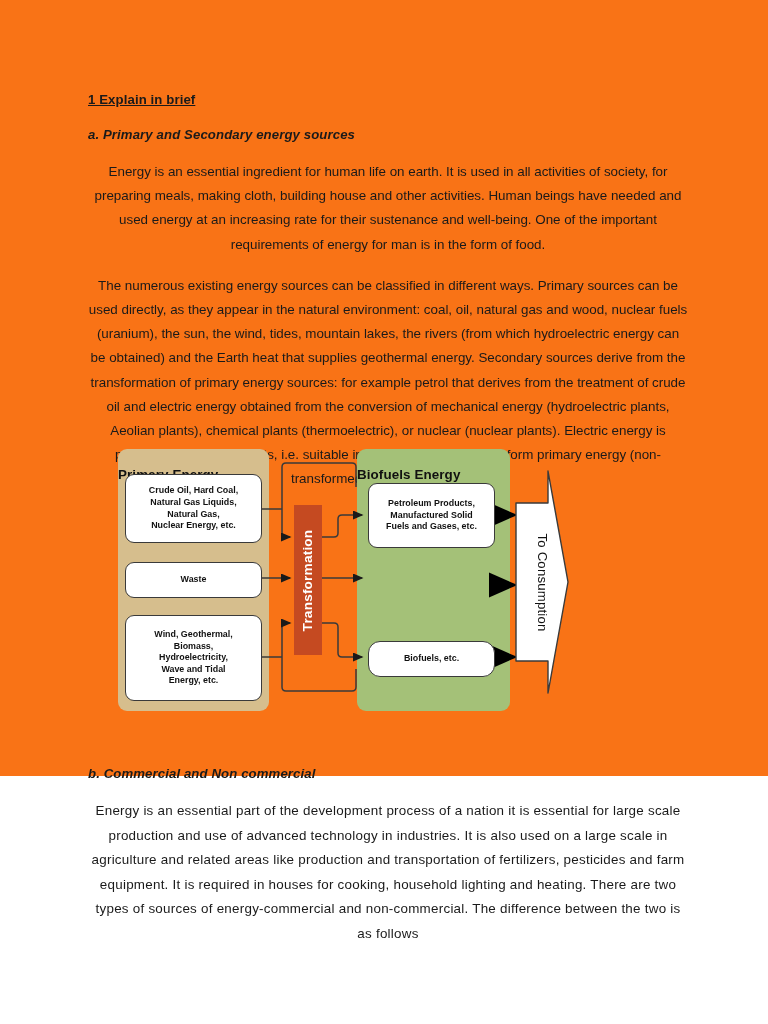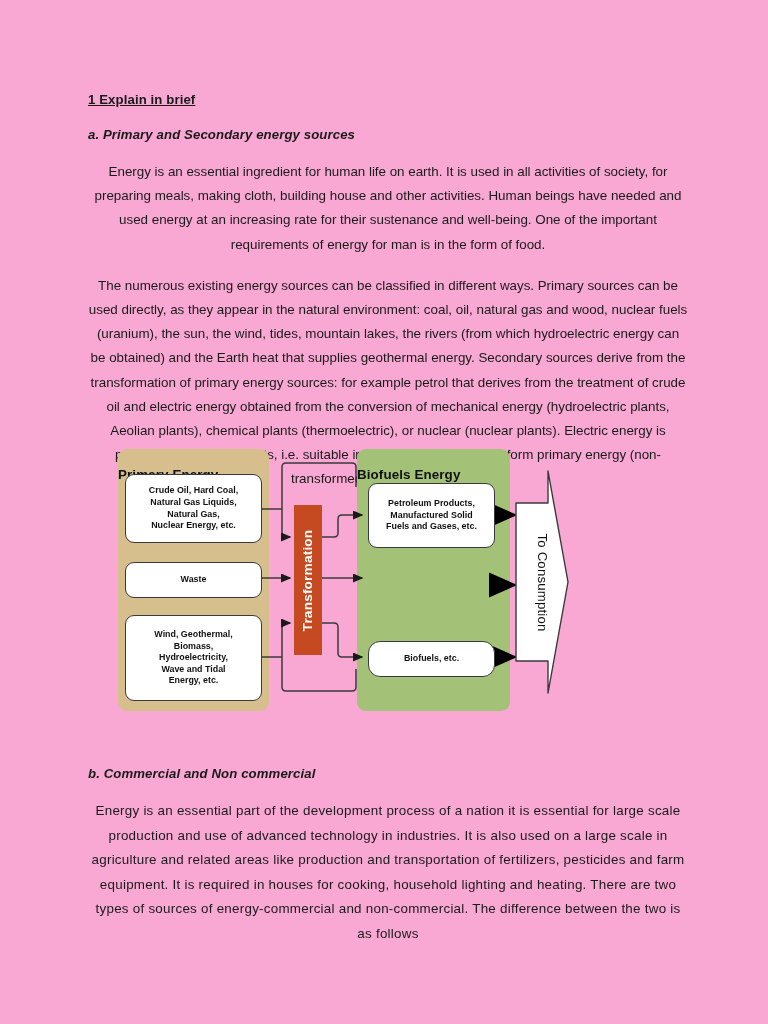--- a/index.html
+++ b/index.html
@@ -12,22 +12,22 @@
     height: 1024px;
     font-family: "Liberation Sans", sans-serif;
     color: #1a1a1a;
     position: relative;
     overflow: hidden;
   }
   .page {
     position: absolute;
     left: 0; top: 0;
     width: 768px;
-    height: 1024px;
-    background: #f9a8d4;
+    height: 776px;
+    background: #f97316;
   }
   .content {
     position: absolute;
     left: 88px;
     top: 92px;
     width: 600px;
   }
   .heading-num {
     font-size: 13.2px;
     font-weight: bold;

